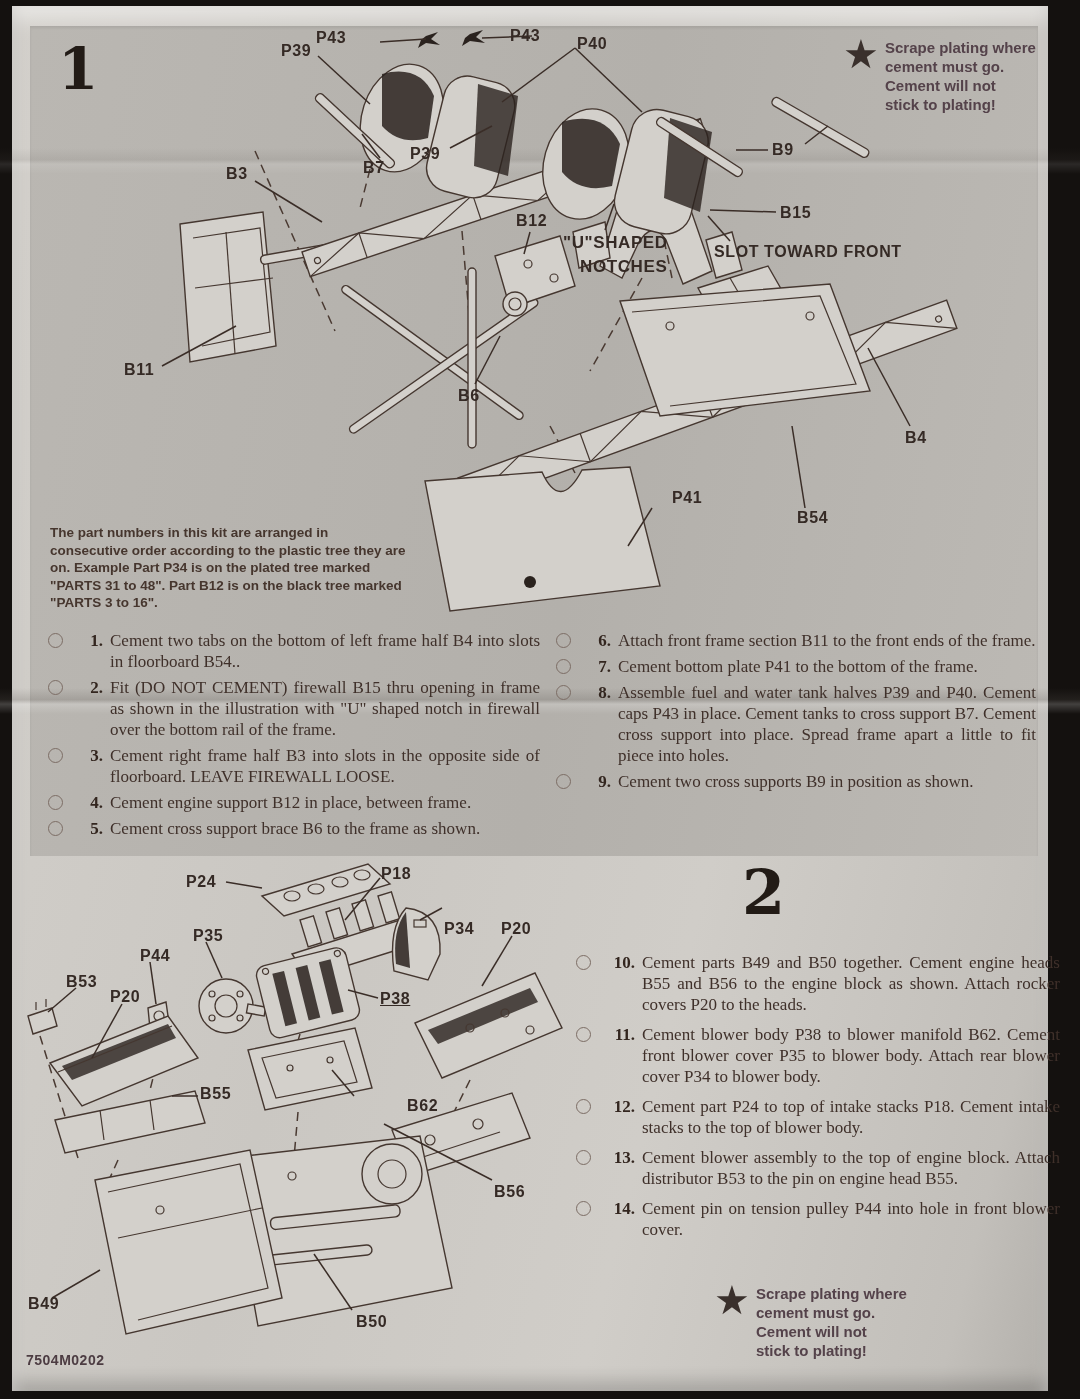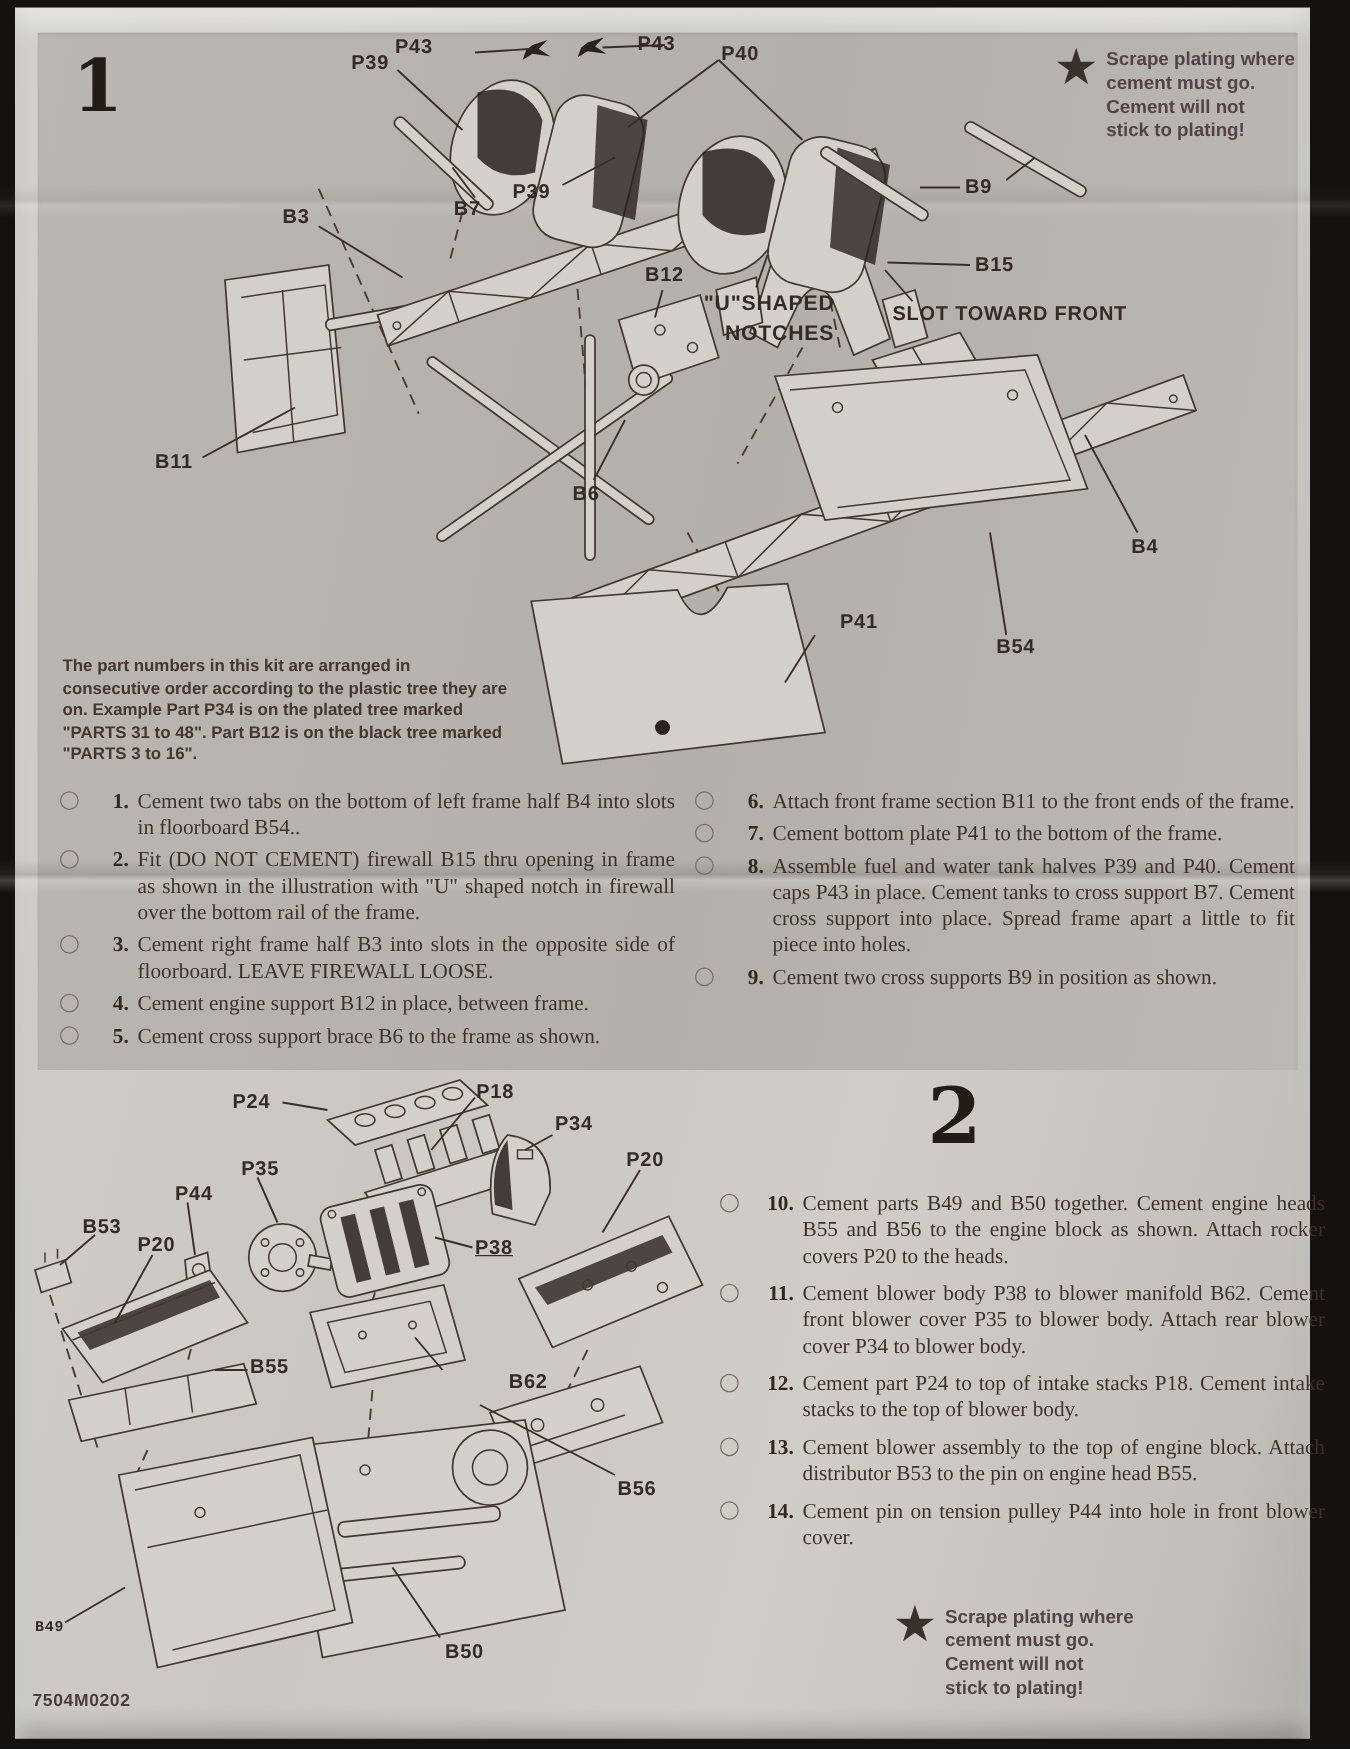--- a/index.html
+++ b/index.html
@@ -8,21 +8,21 @@
   .paper{position:absolute;left:12px;top:6px;width:1036px;height:1385px;
          background:linear-gradient(104deg,#d3d0cb 0%,#cac7c2 38%,#d0cdc8 66%,#c2bfba 92%,#b3b0ab 100%);
          box-shadow:inset 0 14px 18px rgba(255,255,255,.45), inset 0 -10px 16px rgba(0,0,0,.18);}
   .panel1{position:absolute;left:30px;top:26px;width:1008px;height:830px;
          background:linear-gradient(100deg,#bab7b2 0%,#b3b0ab 55%,#bcb9b4 100%);
          box-shadow:inset 0 2px 3px rgba(0,0,0,.08);}
   .crease{position:absolute;left:0;width:1080px;height:26px;pointer-events:none;
          background:linear-gradient(180deg,rgba(0,0,0,0) 0%,rgba(90,85,80,.22) 45%,rgba(255,255,255,.20) 62%,rgba(0,0,0,0) 100%);}
   .bignum{position:absolute;font:700 58px/1 "DejaVu Serif",serif;color:#221b16;letter-spacing:1px;}
   .lbl{position:absolute;font:700 16px/1 "Liberation Sans",sans-serif;color:#352a25;letter-spacing:.6px;white-space:nowrap;}
-  .lbl.small{font-size:12px;font-family:Liberation Mono, monospace;}
+  .lbl.small{font-size:16px;}
   .note{position:absolute;font:700 15px/19px "Liberation Sans",sans-serif;color:#54424a;width:160px;}
   .star{position:absolute;font-size:40px;line-height:1;color:#3a302c;}
   .treenote{position:absolute;left:50px;top:504px;width:358px;
          font:700 13.5px/17.5px "Liberation Sans",sans-serif;color:#46362e;margin-top:20px;}
   .steps{position:absolute;}
   .step{display:grid;grid-template-columns:38px 32px 1fr;margin-bottom:5px;}
   .step .circ{width:13px;height:13px;border:1.7px solid #7c6d65;border-radius:50%;margin-top:3px;margin-left:8px;background:transparent;}
   .step .num{font:700 17px/21px "Liberation Serif",serif;color:#33261f;text-align:right;padding-right:7px;}
   .step .txt{font:17px/21px "Liberation Serif",serif;color:#3f302a;text-align:justify;padding-right:4px;}
   .steps2 .step{grid-template-columns:26px 40px 1fr;margin-bottom:9px;}
@@ -371,21 +371,21 @@
       <line class="ldr" x1="172" y1="238" x2="198" y2="238"></line>
       <line class="ldr" x1="354" y1="238" x2="332" y2="212"></line>
       <line class="ldr" x1="492" y1="322" x2="384" y2="266"></line>
       <line class="ldr" x1="52" y1="440" x2="100" y2="412"></line>
       <line class="ldr" x1="352" y1="452" x2="314" y2="396"></line>
     </g>
   </svg>
 
   <span class="lbl" style="left:186px;top:874px;">P24</span>
   <span class="lbl" style="left:381px;top:866px;">P18</span>
-  <span class="lbl" style="left:444px;top:892px;">P34</span>
+  <span class="lbl" style="left:444px;top:921px;">P34</span>
   <span class="lbl" style="left:193px;top:928px;">P35</span>
   <span class="lbl" style="left:501px;top:921px;">P20</span>
   <span class="lbl" style="left:140px;top:948px;">P44</span>
   <span class="lbl" style="left:66px;top:974px;">B53</span>
   <span class="lbl" style="left:110px;top:989px;">P20</span>
   <span class="lbl" style="left:380px;top:991px;text-decoration:underline;">P38</span>
   <span class="lbl" style="left:200px;top:1086px;">B55</span>
   <span class="lbl" style="left:360px;top:1098px;margin-left:47px;">B62</span>
   <span class="lbl" style="left:494px;top:1184px;">B56</span>
   <span class="lbl small" style="left:28px;top:1296px;">B49</span>

